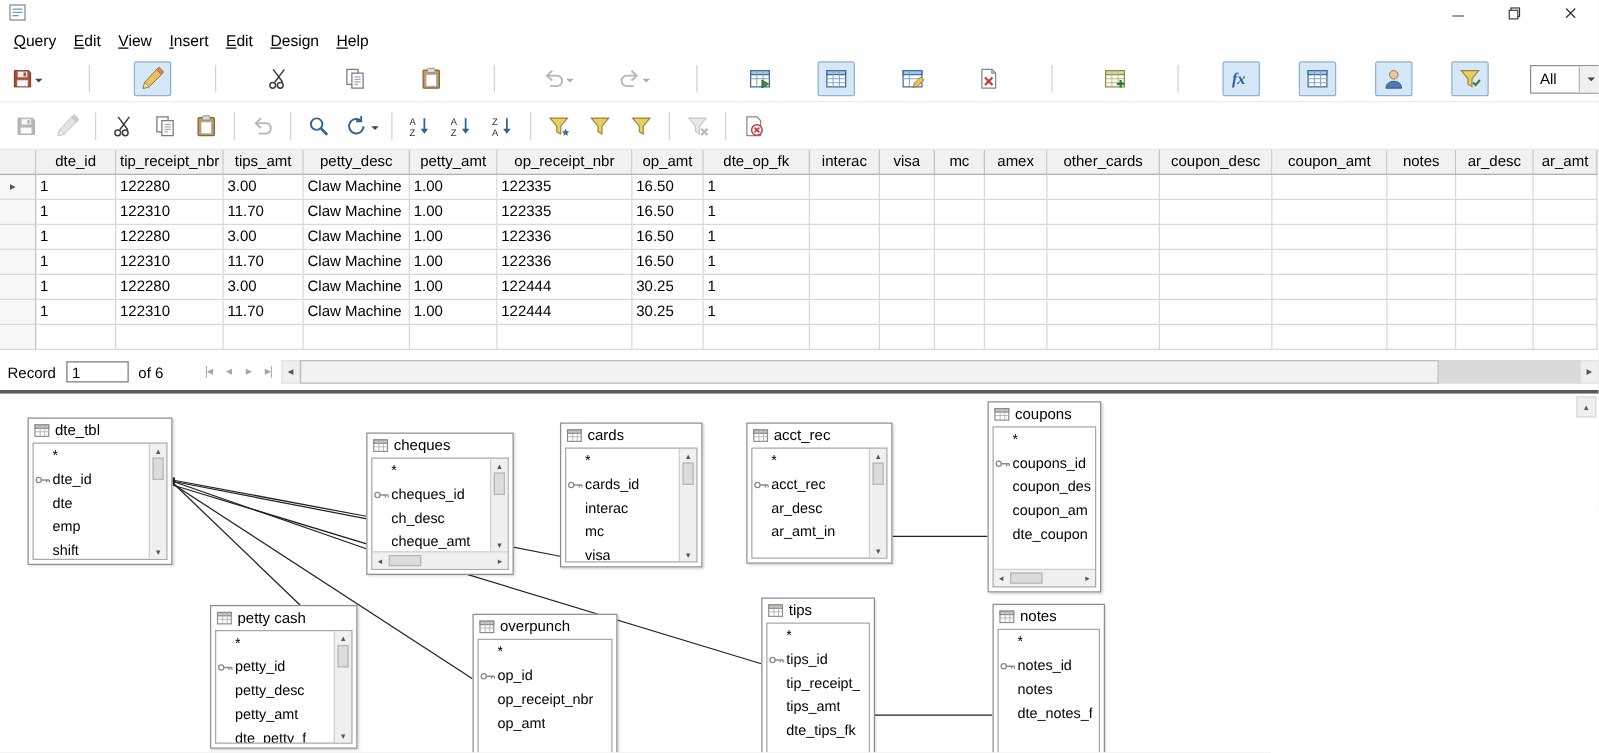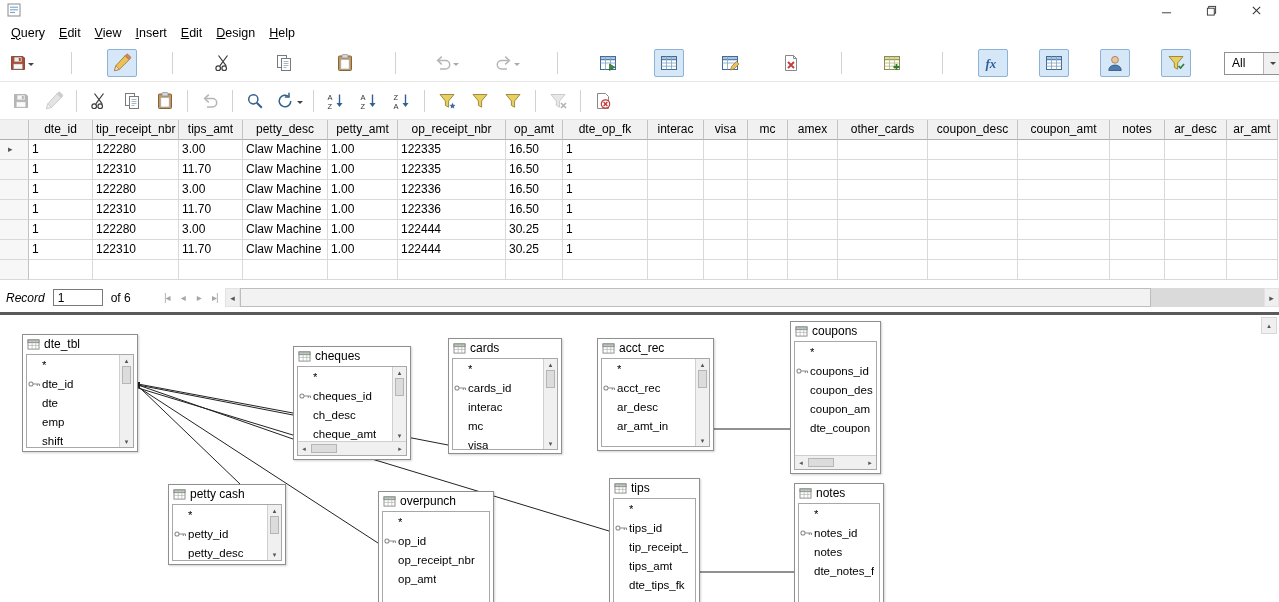--- a/index.html
+++ b/index.html
@@ -37,21 +37,21 @@
   .grid{background:#fff;}
   .grow{display:flex;height:20px;width:1278px;}
   .gcell{box-sizing:border-box;border-right:1px solid #d9d9d9;border-bottom:1px solid #d9d9d9;
          font-size:12px;line-height:19px;padding:0 3px;white-space:nowrap;overflow:hidden;flex:none;}
   .ghead .gcell{background:#f1f1f1;border-right:1px solid #c3c3c3;border-bottom:1px solid #b0b0b0;text-align:center;}
   .gcell.corner{background:#f1f1f1;}
   .rowhdr{background:#f7f7f7;border-right:1px solid #c3c3c3;position:relative;}
   .rowmark{position:absolute;left:8px;top:0px;font-size:9px;color:#555;}
   
   .recordbar{position:relative;height:19px;margin-top:8px;display:flex;align-items:center;font-size:12px;}
-  .rb-label{margin-left:6px;font-style:italic;}
+  .rb-label{margin-left:6px;}
   .rb-input{width:40px;height:15px;border:1px solid #7a7a7a;font-size:12px;padding:0 4px;margin-left:8px;
             font-family:inherit;box-sizing:content-box;}
   .rb-of{margin-left:8px;min-width:36px;}
   .rb-nav{display:flex;gap:4px;margin-left:14px;color:#a6a6a6;font-size:10px;}
   .navbtn{min-width:12px;text-align:center;letter-spacing:-1px;}
   .hscroll{position:absolute;left:225px;right:0;top:0;height:19px;display:flex;}
   .sb-btn{width:15px;height:100%;background:#efefef;color:#555;font-size:9px;display:flex;align-items:center;justify-content:center;flex:none;border:1px solid #e2e2e2;box-sizing:border-box;}
   .sb-track{flex:1;background:#dadada;position:relative;}
   .sb-thumb{position:absolute;left:0;top:0;bottom:0;width:89%;background:#f2f2f2;border:1px solid #bdbdbd;box-sizing:border-box;}
   
@@ -882,21 +882,21 @@
               </div>
             </div>
           </div>
           <div class="hsb">
             <span class="harr">◂</span>
             <span class="hthumb"></span>
             <span class="harr rt">▸</span>
           </div>
         </div>
       </div>
-      <div class="tbox" style="left: 168px; top: 169px; width: 118px; height: 81px;">
+      <div class="tbox" style="left: 168px; top: 169px; width: 118px; height: 115px;">
         <div class="tbox-title">
           <span class="tic">
             <svg viewBox="0 0 14 12">
               <rect x="1" y="1" width="12" height="10" fill="#fff" stroke="#888"></rect>
               <rect x="1" y="1" width="12" height="3" fill="#b9d0b9" stroke="#888"></rect>
               <path d="M5.5 1v10M9.5 1v10M1 7h12" stroke="#aaa" stroke-width=".7"></path>
             </svg>
           </span>
           <span class="tname">petty cash</span>
         </div>

